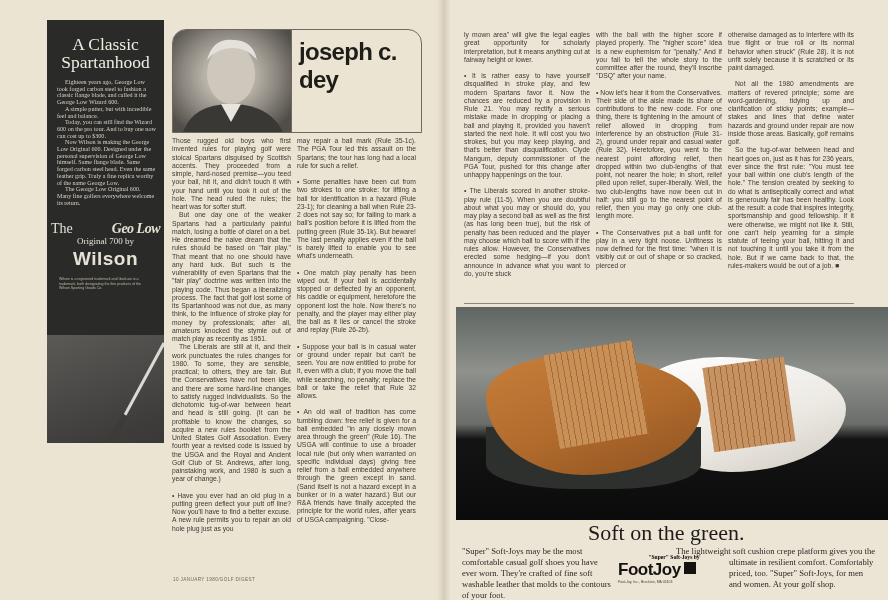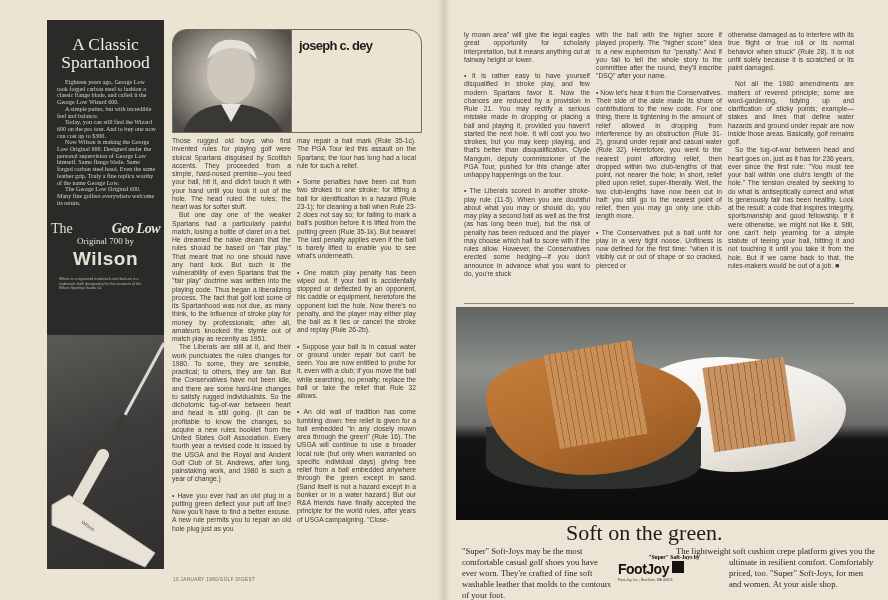--- a/index.html
+++ b/index.html
@@ -2,59 +2,59 @@
 <html><head>
 <meta charset="utf-8">
 <style>
   html, body { margin:0; padding:0; }
   body { width:888px; height:600px; overflow:hidden; background:#e9e2d1; position:relative; font-family:"Liberation Sans", sans-serif; }
   .page-left { position:absolute; left:0; top:0; width:444px; height:600px; background:#ebe4d3; }
   .page-right { position:absolute; left:444px; top:0; width:444px; height:600px; background:#ece5d5; }
   .spine { position:absolute; left:437px; top:0; width:14px; height:600px; background:linear-gradient(90deg,#ebe4d3 0%,#d8d0bd 45%,#cfc6b2 50%,#d8d0bd 55%,#ece5d5 100%); }
 
   
-  .ad-wilson { position:absolute; left:47px; top:20px; width:117px; height:549px; background:#2a2a28; color:#e6e1d5; overflow:hidden; }
+  .ad-wilson { position:absolute; left:47px; top:20px; width:117px; height:423px; background:#2a2a28; color:#e6e1d5; overflow:hidden; }
   .ad-wilson .headline { font-family:"Liberation Serif", serif; font-size:17.5px; line-height:18px; text-align:center; margin-top:15px; color:#f1ede3; }
   .ad-wilson .body { font-family:"Liberation Serif", serif; font-size:6.1px; line-height:6.7px; padding:8px 8px 0 10px; color:#d9d3c5; }
   .ad-wilson .body p { margin:0; text-indent:8px; }
   .ad-wilson .brand { text-align:center; margin-top:13px; font-family:"Liberation Serif", serif; }
   .ad-wilson .brand .the { font-size:14px; }
   .ad-wilson .brand .script { font-style:italic; font-size:14px; font-weight:bold; letter-spacing:-0.5px;margin-left:35px; }
   .ad-wilson .brand .orig { font-size:9px; display:block; margin-top:-1px; }
   .ad-wilson .brand .wilson { font-family:"Liberation Sans", sans-serif; font-weight:bold; font-size:19px; letter-spacing:0.5px; display:block; margin-top:2px; }
   .ad-wilson .fine { font-size:3.6px; line-height:4.3px; padding:7px 12px 0 12px; color:#bdb6a8; }
   .putter-photo { position:absolute; left:0; top:315px; width:117px; height:234px; background:linear-gradient(160deg,#5b5a57 0%,#3d3c3a 45%,#2f2e2c 100%); }
 
   
   .article-box { position:absolute; left:172px; top:29px; width:248px; height:102px; border:1px solid #6f6a60; border-radius:14px 14px 0 0; border-bottom:1px solid #6f6a60; overflow:hidden; }
   .portrait { position:absolute; left:0; top:0; width:118px; height:102px; background:radial-gradient(ellipse at 48% 45%,#d5d0c6 0%,#b6b0a6 30%,#8b867e 55%,#514e49 85%); border-right:1px solid #6f6a60; }
-  .byline { position:absolute; left:126px; top:8px; font-size:13px; font-weight:bold; letter-spacing:-0.7px; color:#1f1d1a; }
+  .byline { position:absolute; left:126px; top:8px; font-size:24px; font-weight:bold; letter-spacing:-0.7px; color:#1f1d1a; }
   .deck { position:absolute; left:132px; top:75px; font-size:9.5px; line-height:10.5px; color:#34312c; }
 
   .col { position:absolute; font-size:6.75px; line-height:8.25px; color:#3d3a35; text-align:justify; }
   .col p { margin:0; text-indent:7px; }
   .col p.bul { text-indent:0; margin-top:8px; }
   .col p.first { text-indent:0; }
   .col p.para-gap { margin-top:8px; }
 
   .folio { position:absolute; left:173px; top:577px; font-size:4.6px; letter-spacing:0.4px; color:#6c675e; }
   .rule-line { position:absolute; height:1px; background:#8c877d; }
 
   
   .ad-photo { position:absolute; left:456px; top:307px; width:432px; height:213px; background:linear-gradient(180deg,#5f6562 0%,#8e918c 30%,#6a6d69 55%,#141414 62%,#0b0b0b 100%); overflow:hidden; }
   .shoe-brown { position:absolute; left:30px; top:48px; width:215px; height:120px; border-radius:40% 60% 55% 45% / 35% 45% 55% 65%; background:linear-gradient(160deg,#c67f3b 0%,#b06a2c 55%,#8d5221 100%); }
   .shoe-brown-sole { position:absolute; left:30px; top:120px; width:215px; height:62px; border-radius:0 0 40% 40%; background:#2d302c; }
   .shoe-white { position:absolute; left:180px; top:50px; width:210px; height:115px; border-radius:40% 60% 55% 45% / 35% 45% 55% 65%; background:linear-gradient(160deg,#ffffff 0%,#ece9e3 60%,#cfcac1 100%); }
   .kiltie-1 { position:absolute; left:95px; top:40px; width:90px; height:95px; background:repeating-linear-gradient(90deg,#c88f56 0 5px,#a46c37 5px 6px); transform:rotate(-10deg); }
   .kiltie-2 { position:absolute; left:252px; top:55px; width:82px; height:85px; background:repeating-linear-gradient(90deg,#c79261 0 5px,#9e6a3b 5px 6px); transform:rotate(-8deg); }
-  .ad-title { position:absolute; left:566px; top:520px; font-family:"Liberation Serif", serif; font-size:22px; color:#1e1c19; }
+  .ad-title { position:absolute; left:588px; top:520px; font-family:"Liberation Serif", serif; font-size:22px; color:#1e1c19; }
   .ad-copy { position:absolute; font-family:"Liberation Serif", serif; font-size:8.6px; line-height:11px; color:#2b2925; }
   .fj-logo { position:absolute; left:618px; top:554px; width:100px; }
   .fj-logo .pre { font-family:"Liberation Serif", serif; font-size:5.6px; font-weight:bold; display:block; text-align:center; margin-left:12px; }
-  .fj-logo .mark { font-family:"Liberation Sans", sans-serif; font-weight:bold; font-size:14px; letter-spacing:-0.5px; color:#141310; }
+  .fj-logo .mark { font-family:"Liberation Sans", sans-serif; font-weight:bold; font-size:17px; letter-spacing:-0.5px; color:#141310; }
   .fj-logo .mark .box { display:inline-block; width:12px; height:12px; background:#141310; vertical-align:1px; margin-left:3px; }
   .fj-logo .addr { font-size:3.5px; display:block; color:#4b4740; }
 </style>
 </head>
 <body>
 
 <div class="page-left"></div>
 <div class="page-right"></div>
 <div class="spine"></div>
 
@@ -140,19 +140,19 @@
 <div class="ad-photo" title="Brown and white kiltie golf shoes">
   <div class="shoe-white"></div>
   <div class="shoe-brown-sole"></div>
   <div class="shoe-brown"></div>
   <div class="kiltie-1"></div>
   <div class="kiltie-2"></div>
 </div>
 
 <div class="ad-title">Soft on the green.</div>
 <div class="ad-copy" style="left:462px; top:546px; width:152px;">"Super" Soft-Joys may be the most comfortable casual golf shoes you have ever worn. They're crafted of fine soft washable leather that molds to the contours of your foot.</div>
-<div class="ad-copy" style="left:676px; top:546px; width:200px; text-indent:-53px; padding-left:53px; box-sizing:border-box;">The lightweight soft cushion crepe platform gives you the ultimate in resilient comfort. Comfortably priced, too. "Super" Soft-Joys, for men and women. At your aisle shop.</div>
+<div class="ad-copy" style="left:676px; top:546px; width:200px; text-indent:-53px; padding-left:53px; box-sizing:border-box;">The lightweight soft cushion crepe platform gives you the ultimate in resilient comfort. Comfortably priced, too. "Super" Soft-Joys, for men and women. At your golf shop.</div>
 
 <div class="fj-logo">
   <span class="pre">"Super" Soft-Joys by</span>
   <span class="mark"><span>FootJoy</span><span class="box"></span></span>
   <span class="addr">Foot-Joy, Inc., Brockton, MA 02403</span>
 </div>
 
 </body></html>

